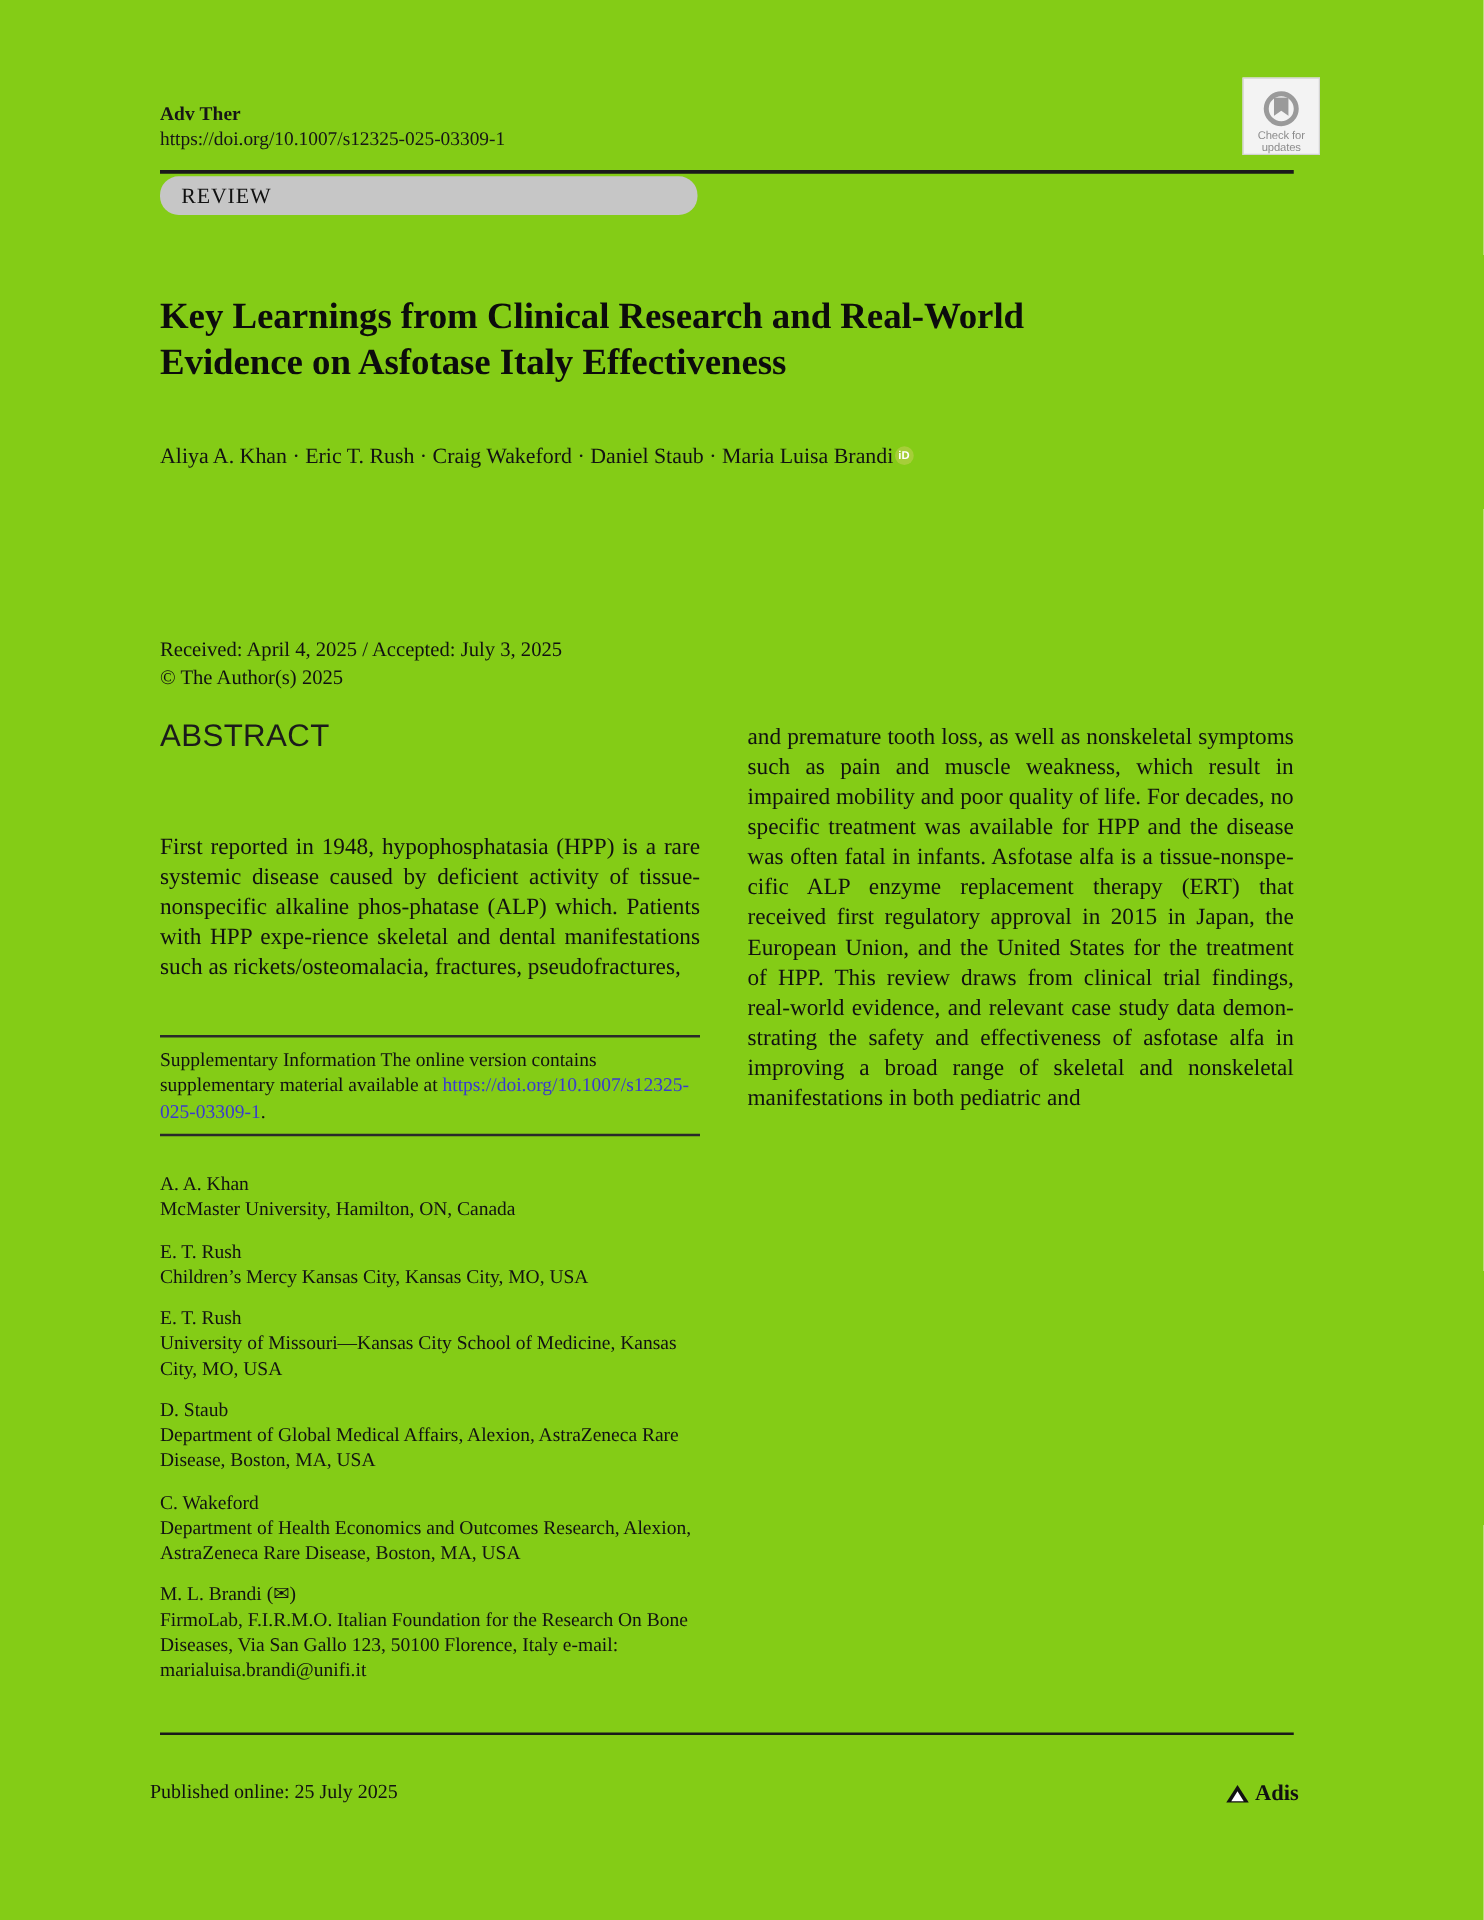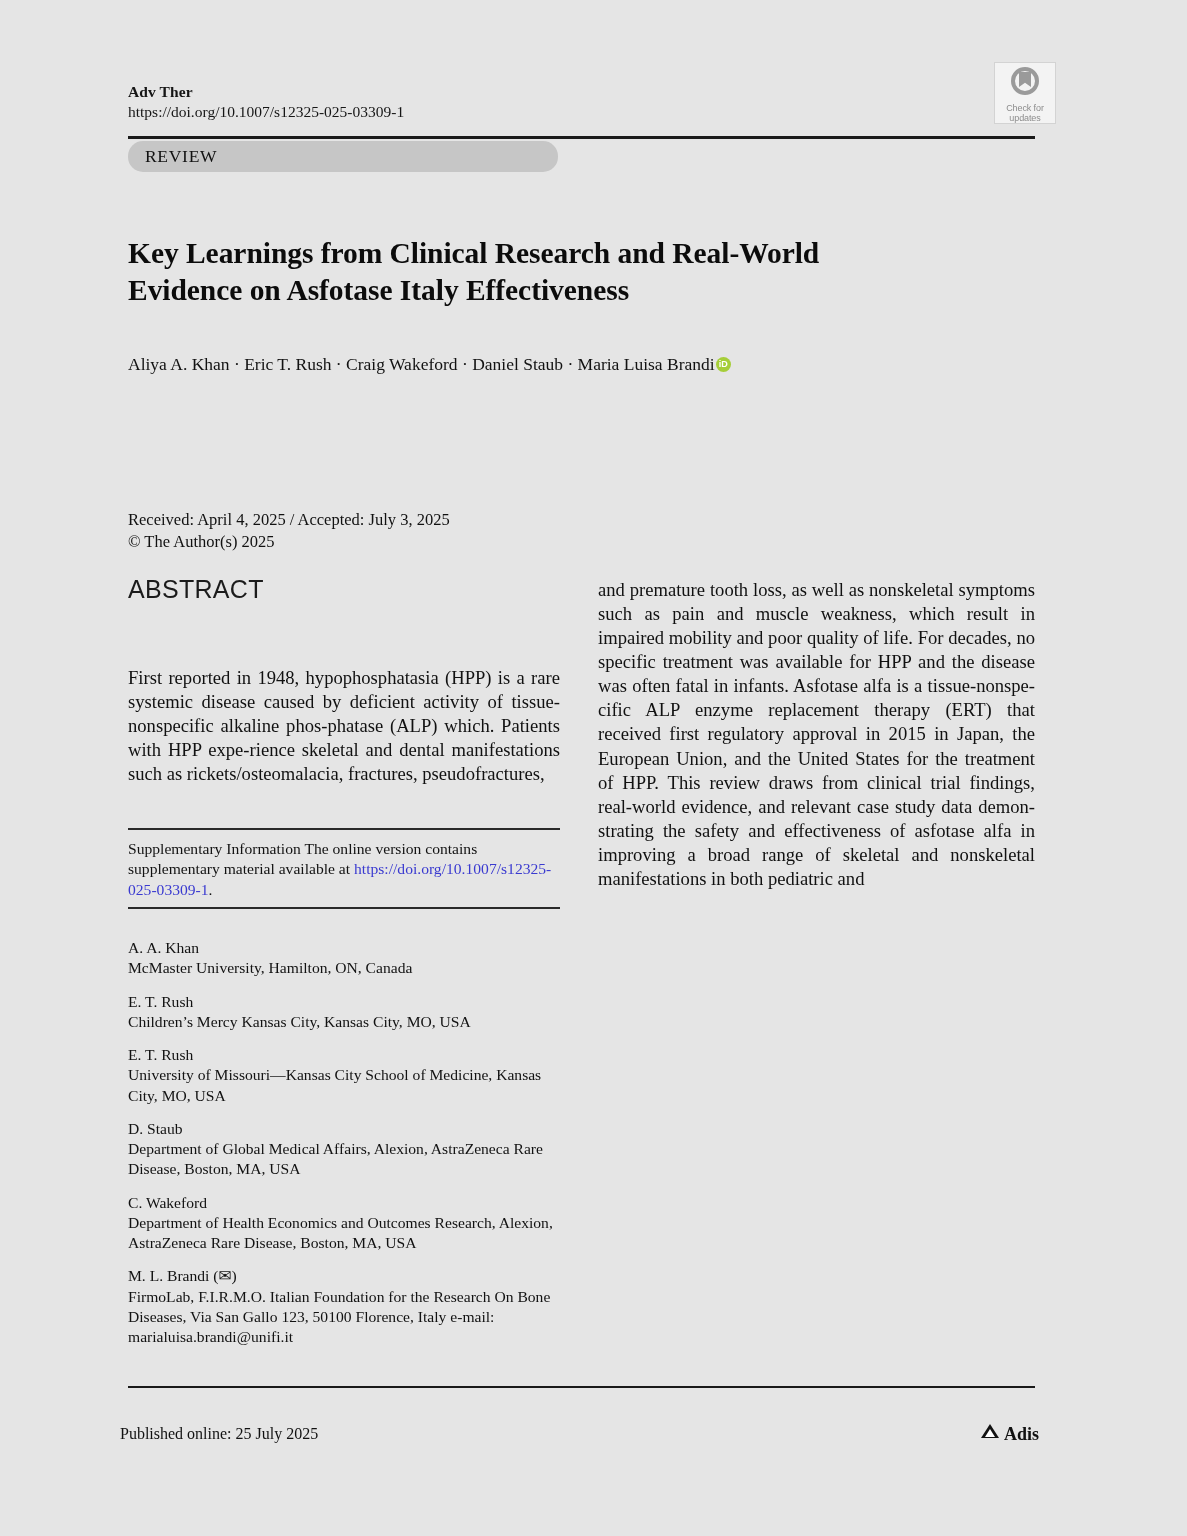--- a/index.html
+++ b/index.html
@@ -11,21 +11,21 @@
   body {
     font-family: "Liberation Serif", "DejaVu Serif", serif;
     color: #111111;
     -webkit-font-smoothing: antialiased;
   }
   .page {
     position: relative;
     width: 1187px;
     height: 1536px;
     margin: 0 auto;
-    background: #e5e5e5;
+    background: #84cc16;
     overflow: hidden;
     box-sizing: border-box;
   }
 
   
   .masthead {
     position: absolute;
     left: 128px;
     top: 82px;
     width: 620px;
@@ -51,21 +51,21 @@
     right: 131px;
     top: 62px;
     width: 62px;
     height: 62px;
     border: 1px solid #d3d3d3;
     background: #f3f3f3;
     box-sizing: border-box;
     display: flex;
     flex-direction: column;
     align-items: center;
-    justify-content: space-between;
+    justify-content: flex-end;
     padding-top: 4px;
   }
   .crossmark .cm-ring {
     width: 28px;
     height: 28px;
     border-radius: 50%;
     border: 4px solid #9a9a9a;
     box-sizing: border-box;
     position: relative;
     display: block;
@@ -285,21 +285,21 @@
     top: 1425px;
     font-family: "Liberation Serif", serif;
     font-size: 16px;
     color: #111111;
   }
   .footer-right {
     position: absolute;
     right: 148px;
     top: 1424px;
     display: flex;
-    align-items: flex-start;
+    align-items: center;
     gap: 5px;
   }
   .adis-tri {
     width: 0;
     height: 0;
     border-left: 9px solid transparent;
     border-right: 9px solid transparent;
     border-bottom: 14px solid #111111;
     position: relative;
   }

